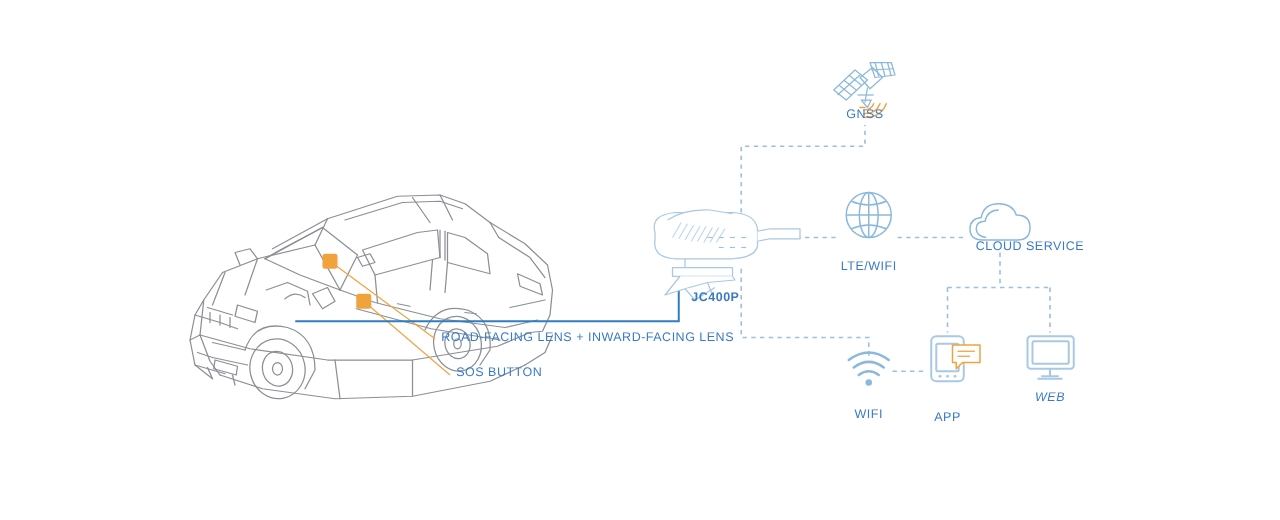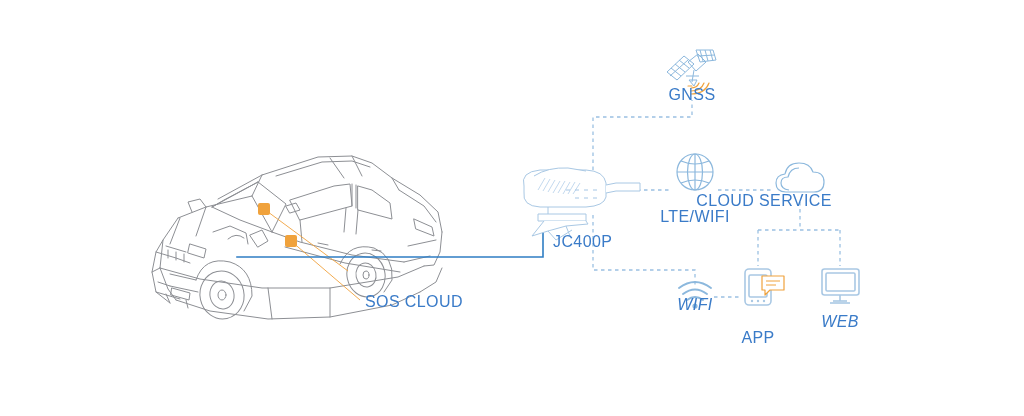--- a/index.html
+++ b/index.html
@@ -1,20 +1,20 @@
 <!DOCTYPE html>
 <html><head>
 <meta charset="utf-8">
 <style>
   html,body{margin:0;padding:0;background:#ffffff;}
   body{width:1024px;height:416px;overflow:hidden;
        font-family:"Liberation Sans", sans-serif;}
   #stage{position:relative;width:1024px;height:416px;background:#fff;}
   svg.layer{position:absolute;left:0;top:0;width:1024px;height:416px;}
-  .lbl{position:absolute;color:#3a7bc8;font-size:16px;letter-spacing:.4px;
+  .lbl{position:absolute;color:#3a7bc8;font-size:10px;letter-spacing:.4px;
        white-space:nowrap;font-family:"Liberation Sans", sans-serif;}
   .lbl.c{transform:translateX(-50%);}
 </style>
 </head>
 <body>
 
 <div id="stage">
 
   <svg class="layer" viewBox="0 0 1024 416">
     <g fill="none" stroke="#8d8f94" stroke-width="1" stroke-linejoin="round" stroke-linecap="round">
@@ -260,28 +260,29 @@
       <rect x="822" y="269" width="37" height="26" rx="2.5"></rect>
       <rect x="826" y="273" width="29" height="18" rx="1.2"></rect>
       <path d="M840,295 L840,301"></path>
       <path d="M830,303 L850,303"></path>
       <path d="M833,301 L847,301"></path>
     </g>
   </svg>
 
   <div class="lbl c" style="left:692px;top:86px;">GNSS</div>
 
-  <div class="lbl" style="left:553px;top:233px;">JC400P</div>
+  <div class="lbl" style="left:553px;top:233px;font-weight:bold;">JC400P</div>
 
   <div class="lbl c" style="left:695px;top:208px;">LTE/WIFI</div>
 
-  <div class="lbl c" style="left:764px;top:192px;">CLOUD SERVICE</div>
-
-  <div class="lbl c" style="left:695px;top:296px;font-style:italic;">WIFI</div>
+  <div class="lbl c" style="left:824px;top:192px;">CLOUD SERVICE</div>
+
+  <div class="lbl c" style="left:695px;top:326px;">WIFI</div>
 
   <div class="lbl c" style="left:758px;top:329px;">APP</div>
 
   <div class="lbl c" style="left:840px;top:313px;font-style:italic;">WEB</div>
 
-
-  <div class="lbl" style="left:365px;top:293px;">SOS CLOUD</div>
+  <div class="lbl" style="left:353px;top:265px;">ROAD-FACING LENS + INWARD-FACING LENS</div>
+
+  <div class="lbl" style="left:365px;top:293px;">SOS BUTTON</div>
 
 </div>
 
 </body></html>

